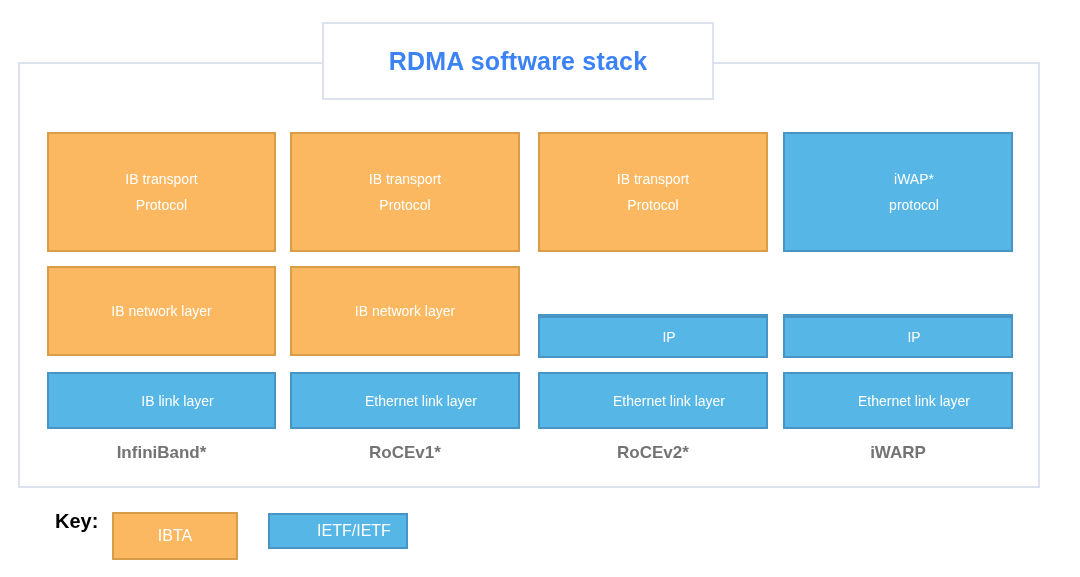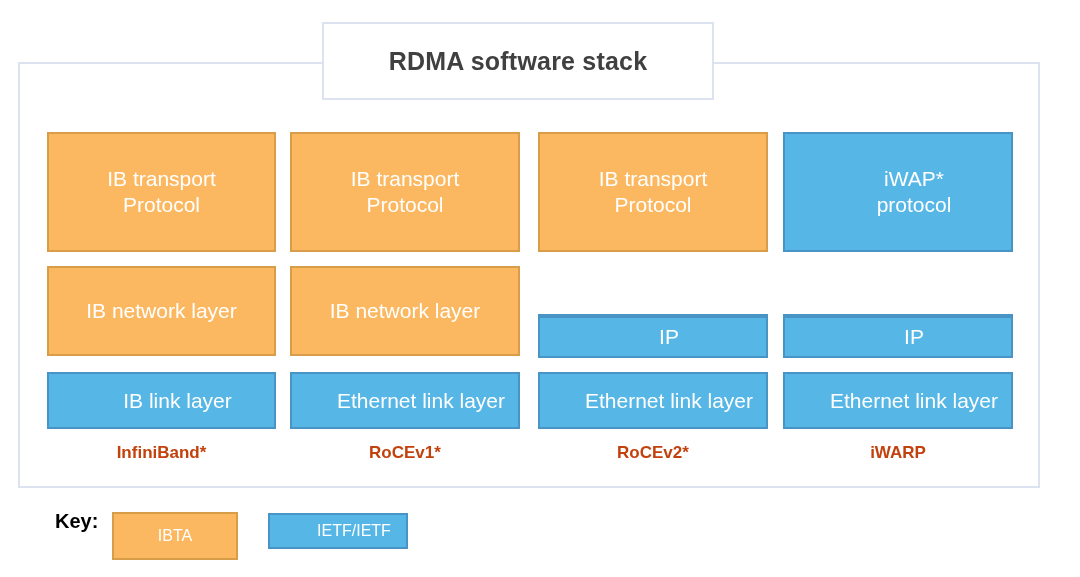--- a/index.html
+++ b/index.html
@@ -37,33 +37,33 @@
     border: 2px solid var(--frame-border, #dde2f1);
     box-sizing: border-box;
     z-index: 3;
     display: flex;
     align-items: center;
     justify-content: center;
   }
   .title-text {
     font-size: 25px;
     font-weight: bold;
-    color: #404040;
+    color: #3b82f6;
     letter-spacing: 0.2px;
   }
   
   .box {
     position: absolute;
     box-sizing: border-box;
     display: flex;
     align-items: center;
     justify-content: center;
     text-align: center;
     color: var(--box-text, #ffffff);
-    font-size: 21px;
+    font-size: 14px;
     line-height: 26px;
     white-space: pre-line;
     z-index: 2;
   }
   .ibta {
     background: var(--ibta-fill, #fbb861);
     border: 2px solid var(--ibta-border, #d89d48);
   }
   .ieee {
     background: var(--ieee-fill, #56b6e6);
@@ -84,21 +84,21 @@
   
   .col-label {
     position: absolute;
     top: 441px;
     height: 24px;
     display: flex;
     align-items: center;
     justify-content: center;
     font-size: 17px;
     font-weight: bold;
-    color: #c2410c;
+    color: #737373;
     z-index: 2;
   }
   
   .key-label {
     position: absolute;
     left: 55px;
     top: 510px;
     font-size: 20px;
     font-weight: bold;
     color: #000000;

